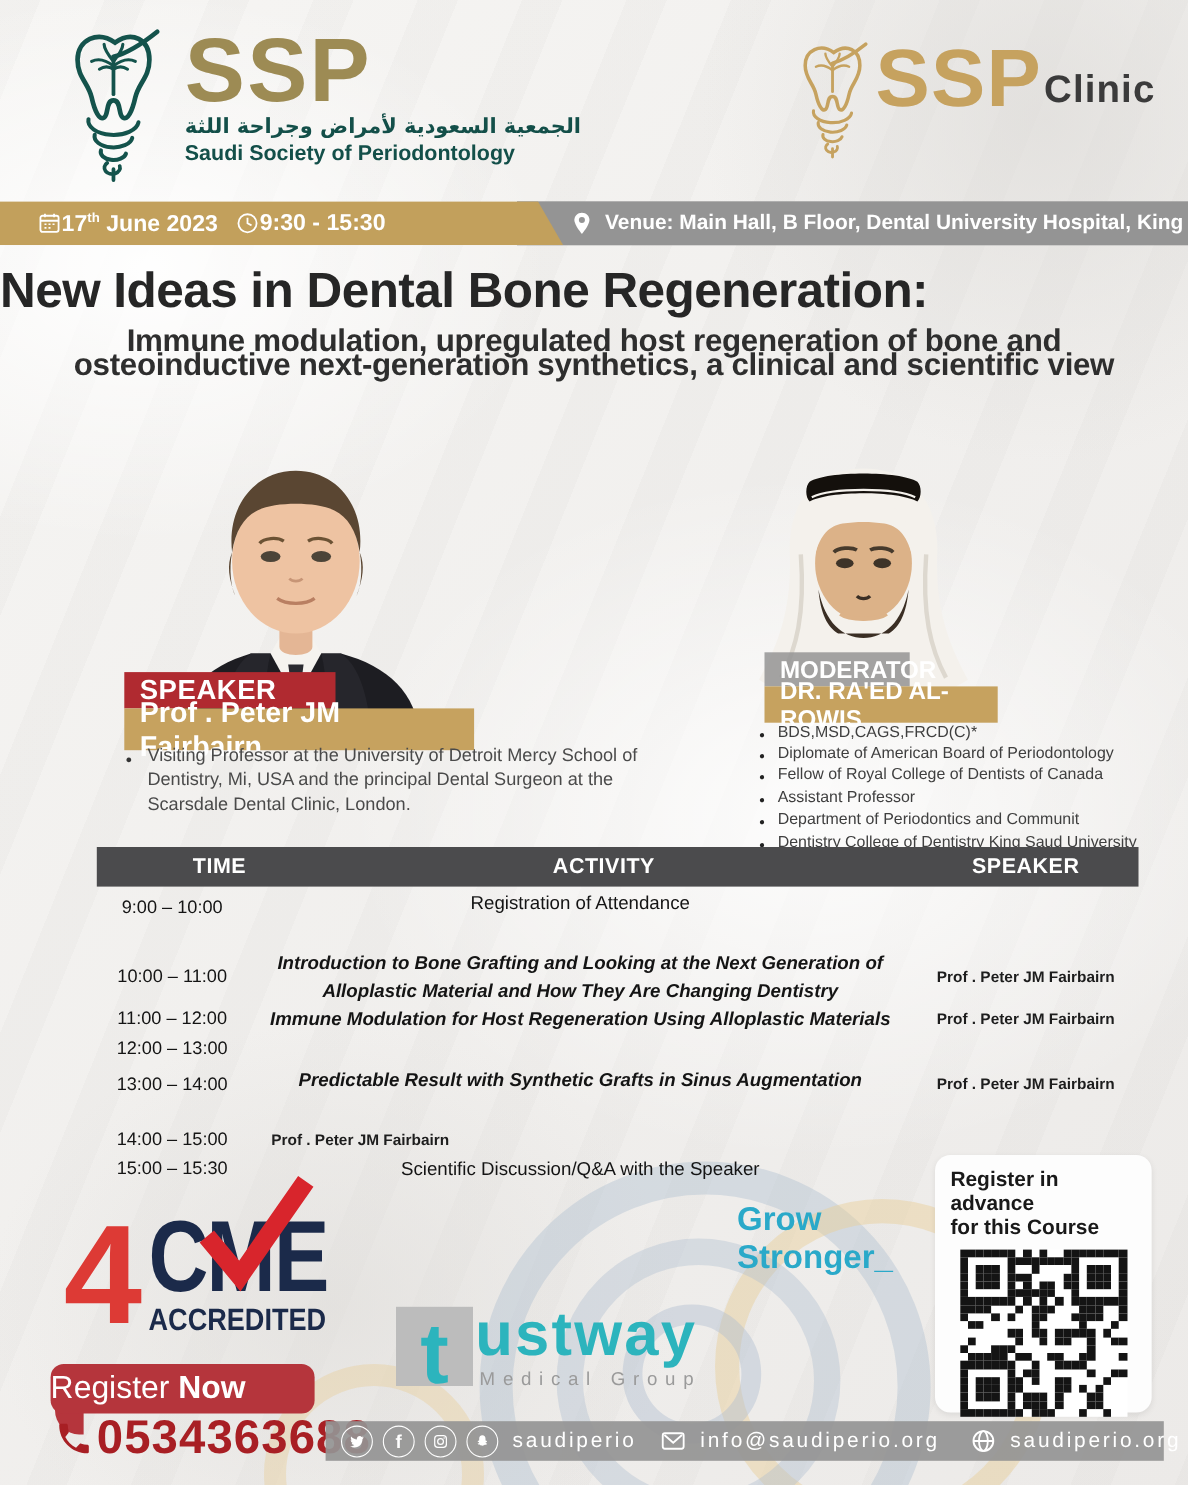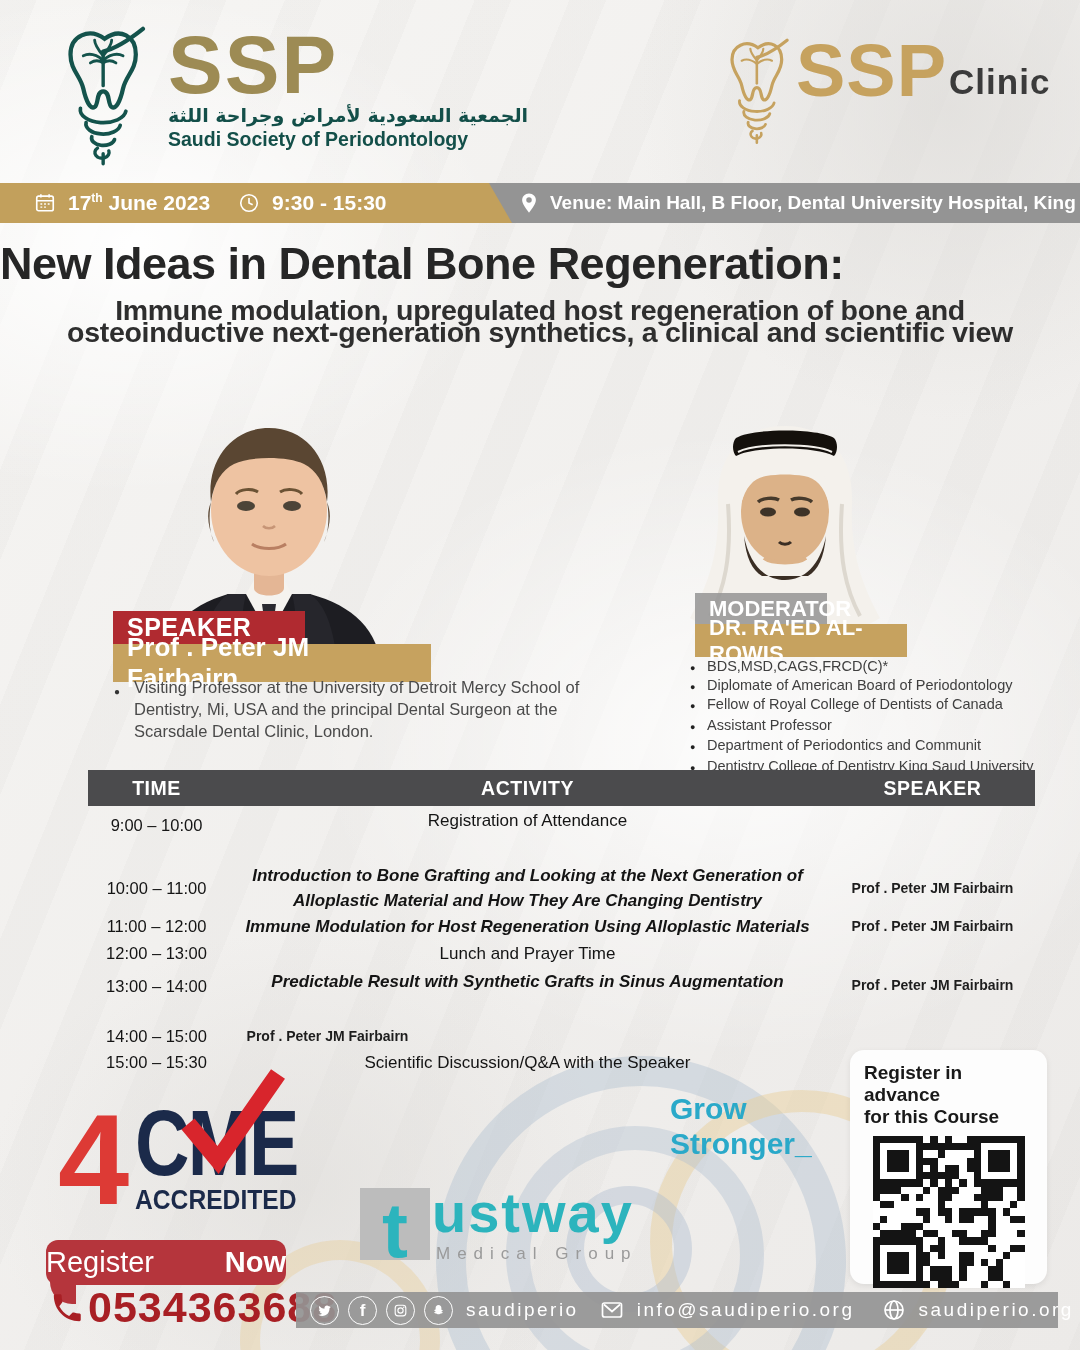--- a/index.html
+++ b/index.html
@@ -22,21 +22,21 @@
   .arabic{font-family:"DejaVu Sans",sans-serif;font-size:19px;font-weight:bold;color:#134f49;text-align:left;margin-top:0px;}
   .eng-name{font-size:19.5px;font-weight:bold;color:#134f49;margin-top:2px;}
   .logo-right{left:722px;top:38px;display:flex;align-items:flex-start;}
   .logo-right .mark{width:74px;height:108px;}
   .ssp-clinic{font-size:74px;font-weight:bold;color:#c6a25f;line-height:.9;letter-spacing:1px;}
   .clinic-word{font-size:35px;font-weight:bold;color:#3b3b3b;letter-spacing:1px;position:relative;top:24px;left:2px;}
 
   
   .infobar-gray{left:470px;top:183px;width:610px;height:40px;background:#949494;display:flex;align-items:center;}
   .infobar-gold{left:0;top:183px;width:512px;height:40px;background:#c2a05c;
-    clip-path:polygon(0 0,95.5% 0,100% 100%,0 100%);display:flex;align-items:center;gap:12px;padding-left:34px;box-sizing:border-box;}
+    clip-path:polygon(0 0,95.5% 0,100% 100%,0 100%);display:flex;align-items:center;gap:0;padding-left:34px;box-sizing:border-box;}
   .infobar-gold .txt{color:#fff;font-weight:bold;font-size:21px;}
   .infobar-gold sup{font-size:12px;}
   .venue-txt{color:#fff;font-weight:bold;font-size:19px;white-space:nowrap;}
   .icon16{width:22px;height:22px;flex:0 0 auto;}
 
   
   .title{left:0;top:238px;width:1080px;font-size:45px;font-weight:bold;color:#262626;letter-spacing:-.5px;}
   .subtitle{left:0;width:1080px;text-align:center;font-size:28.5px;font-weight:bold;color:#2e2e2e;letter-spacing:-.3px;}
   .sub1{top:294px;} .sub2{top:316px;}
 
@@ -53,21 +53,21 @@
   .bio .btxt{display:block;margin-left:18px;}
   .creds{left:690px;top:658px;width:350px;z-index:2;}
   .creds ul{list-style:none;margin:0;padding:0;}
   .creds li{position:relative;padding-left:17px;font-size:14.5px;color:#3f3f3f;line-height:16.5px;margin-bottom:2.5px;}
   .creds li:nth-child(n+4){margin-top:4px;}
   .creds li:before{content:"●";position:absolute;left:0;top:2px;font-size:9px;color:#222;}
 
   
   .table{left:88px;top:770px;width:947px;z-index:2;}
   .thead{display:flex;background:#4b4b4d;height:36px;align-items:center;color:#fff;font-weight:bold;font-size:19.5px;letter-spacing:.5px;}
-  .th-time{width:137px;text-align:center;} .th-act{flex:1;text-align:center;} .th-spk{width:205px;text-align:center;}
+  .th-time{width:137px;text-align:center;padding-left:43px;} .th-act{flex:1;text-align:center;} .th-spk{width:205px;text-align:center;}
   .trow{display:flex;align-items:center;}
   .tc{box-sizing:border-box;}
   .tc.time{width:137px;text-align:center;font-size:16.5px;color:#141414;}
   .tc.act{flex:1;text-align:center;font-size:17px;color:#141414;line-height:25px;padding:0 6px;}
   .tc.act.em{font-weight:bold;font-style:italic;}
   .tc.spk{width:205px;text-align:center;font-size:14px;font-weight:bold;color:#1d1d1d;}
   .trow:nth-child(1){min-height:29px;}
   .trow:nth-child(2){min-height:55px;align-items:flex-start;padding-top:2px;}
   .trow:nth-child(2) .time,.trow:nth-child(2) .spk{margin-top:8px;}
   .trow:nth-child(3){min-height:28px;}
@@ -88,21 +88,21 @@
   
   .cme{left:58px;top:1108px;z-index:3;display:flex;}
   .cme-4{font-size:128px;font-weight:bold;color:#dd3a35;line-height:.82;letter-spacing:-4px;}
   .cme-col{margin-left:10px;}
   .cme-word{font-size:92px;font-weight:bold;color:#1b2a4a;line-height:.78;display:inline-block;transform:scaleX(.82);transform-origin:left;letter-spacing:-2px;}
   .cme-acc{font-size:28px;font-weight:bold;color:#1b2a4a;display:inline-block;transform:scaleX(.88);transform-origin:left;letter-spacing:0px;margin-top:4px;}
   .cme-check{left:176px;top:1066px;width:110px;height:112px;z-index:4;}
 
   
   .ribbon{left:46px;top:1240px;width:240px;height:45px;background:#b5353c;border-radius:12px;z-index:3;
-    display:flex;align-items:center;justify-content:space-between;color:#fff;font-size:29px;}
+    display:flex;align-items:center;justify-content:flex-start;color:#fff;font-size:29px;}
   .ribbon .w2{font-weight:bold;margin-left:8px;}
   .ribbon-tail{left:50px;top:1278px;width:26px;height:26px;background:#b5353c;z-index:2;border-bottom-left-radius:22px;}
   .phone-row{left:50px;top:1286px;display:flex;align-items:center;z-index:3;}
   .phone-icon{width:34px;height:34px;}
   .phone-num{font-size:43px;font-weight:bold;color:#a81f24;letter-spacing:1px;margin-left:4px;line-height:1;}
 
   
   .ethoss{left:366px;top:1088px;z-index:2;display:flex;align-items:flex-start;}
   .ethoss-text{font-size:62px;font-weight:bold;color:#1d2446;letter-spacing:-1px;line-height:1;}
   .ethoss-reg{font-size:16px;font-weight:bold;color:#1d2446;position:relative;top:2px;}
@@ -282,21 +282,20 @@
       <div class="tc act em">Introduction to Bone Grafting and Looking at the Next Generation of Alloplastic Material and How They Are Changing Dentistry</div>
       <div class="tc spk">Prof . Peter JM Fairbairn</div>
     </div>
     <div class="trow">
       <div class="tc time">11:00 – 12:00</div>
       <div class="tc act em">Immune Modulation for Host Regeneration Using Alloplastic Materials</div>
       <div class="tc spk">Prof . Peter JM Fairbairn</div>
     </div>
     <div class="trow">
       <div class="tc time">12:00 – 13:00</div>
-      <div class="tc act">Lunch and Prayer Time</div>
       <div class="tc spk"></div>
     </div>
     <div class="trow">
       <div class="tc time">13:00 – 14:00</div>
       <div class="tc act em">Predictable Result with Synthetic Grafts in Sinus Augmentation</div>
       <div class="tc spk">Prof . Peter JM Fairbairn</div>
     </div>
     <div class="trow">
       <div class="tc time">14:00 – 15:00</div>
       <div class="tc spk">Prof . Peter JM Fairbairn</div>

